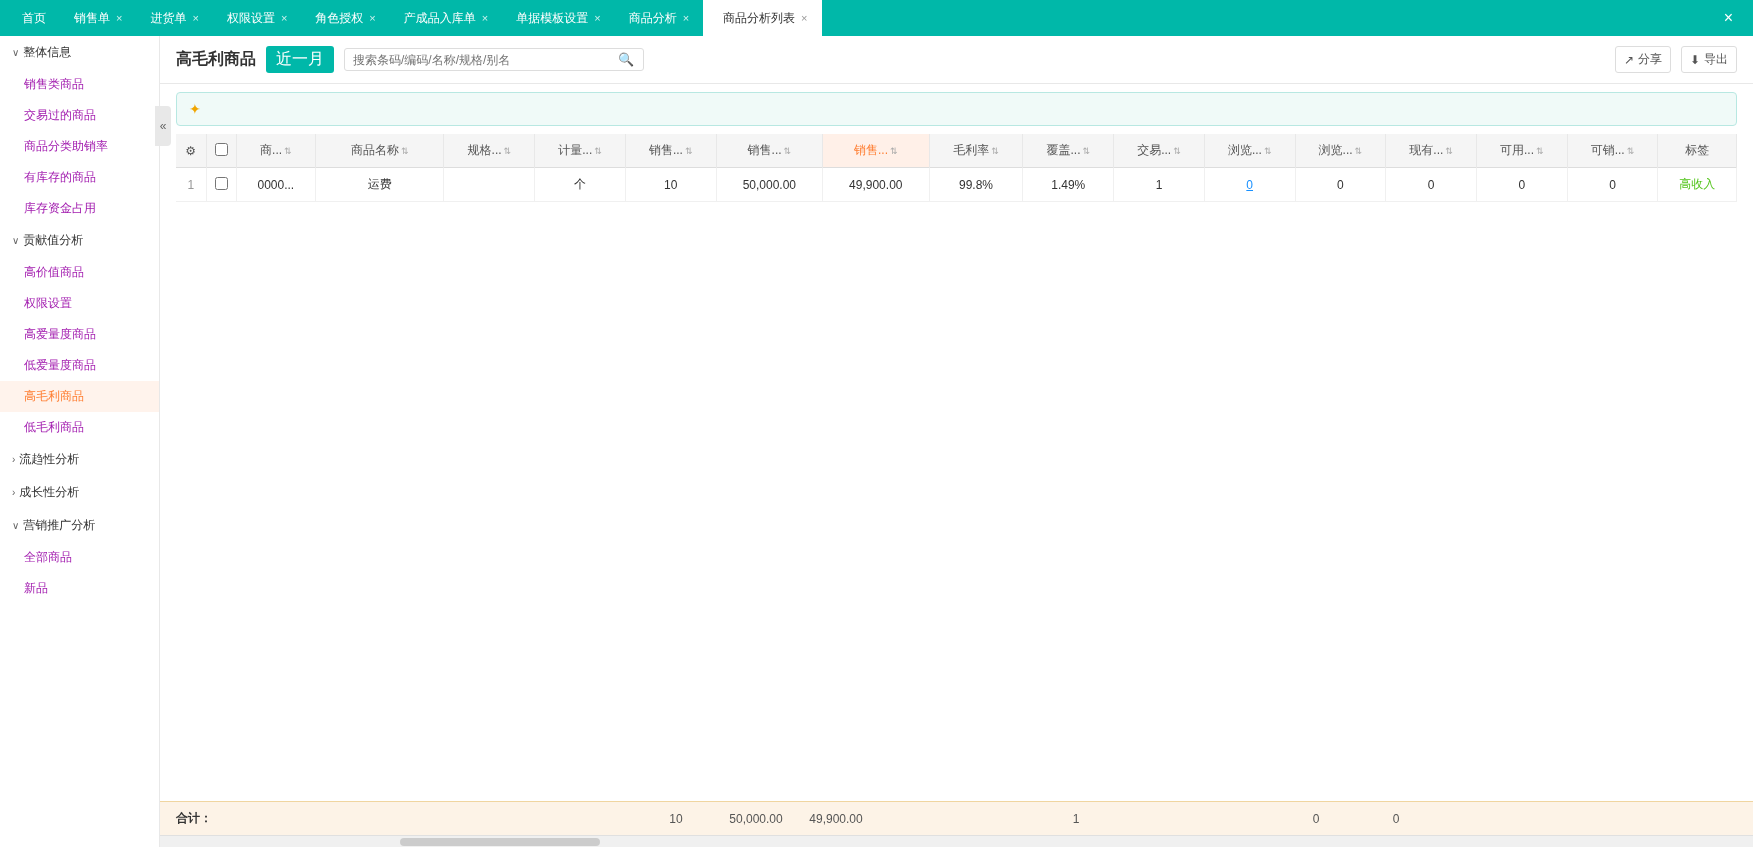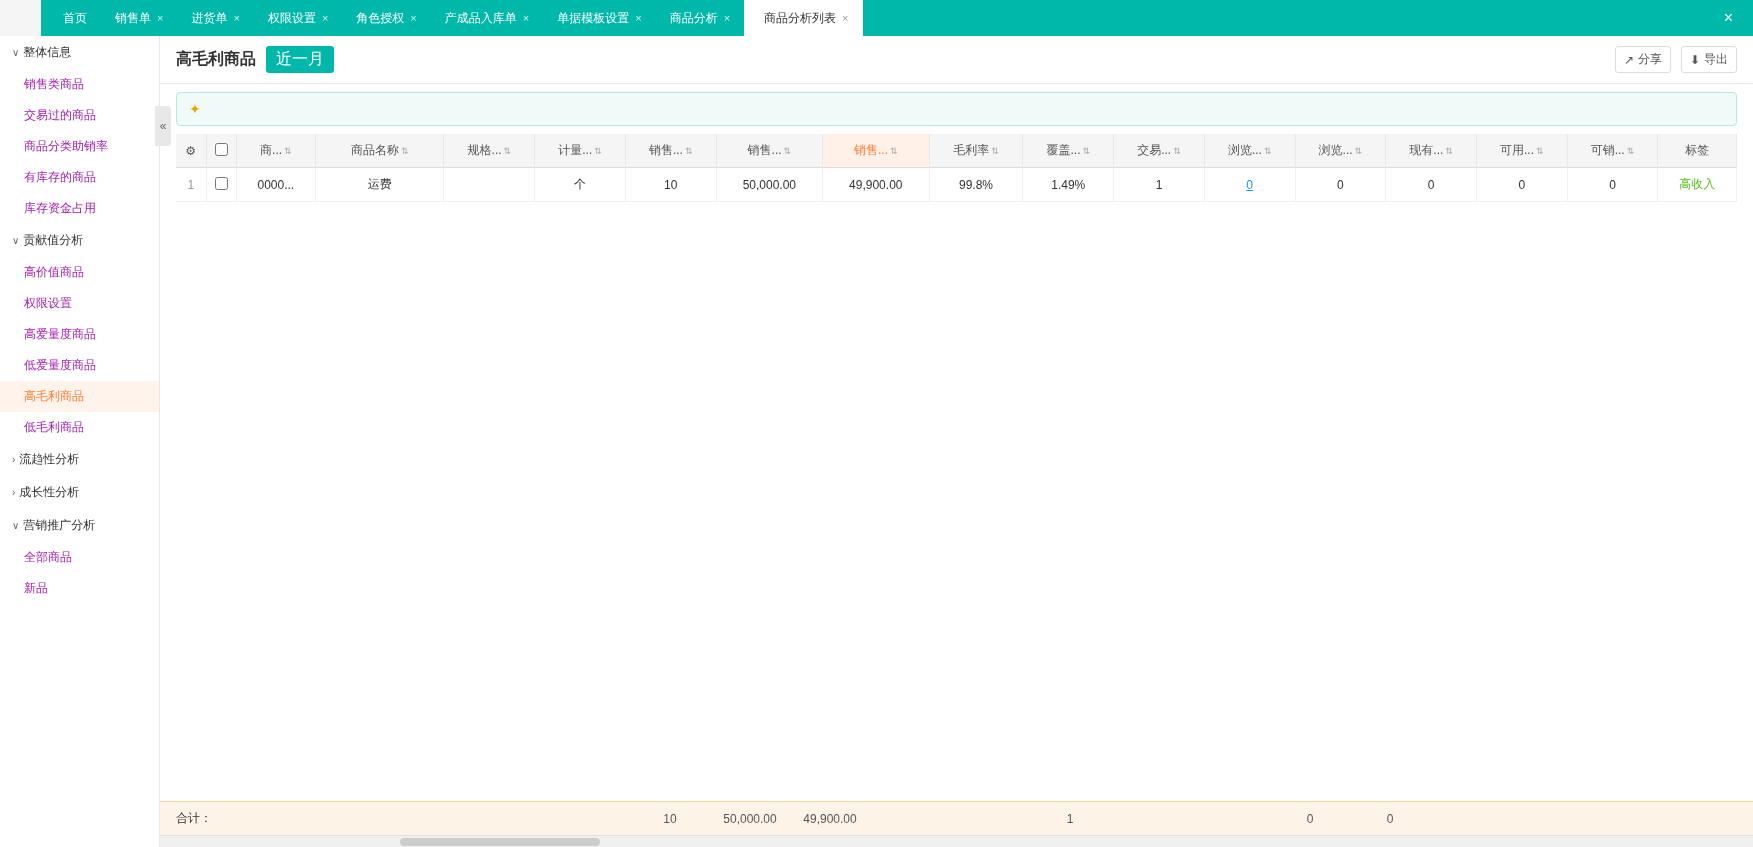--- a/index.html
+++ b/index.html
@@ -6,21 +6,20 @@
     body { background: #f5f5f5; overflow: hidden; width: 1753px; height: 847px; display: flex; flex-direction: column; }
 
     
     .top-nav {
       background: #00b8a9;
       display: flex;
       align-items: center;
       height: 36px;
       padding: 0 8px;
       flex-shrink: 0;
-      margin-left: 41px;
     }
     .top-nav .nav-item {
       color: #fff;
       padding: 0 14px;
       height: 36px;
       display: flex;
       align-items: center;
       cursor: pointer;
       white-space: nowrap;
       font-size: 13px;
@@ -220,21 +219,21 @@
     .table-footer {
       background: #fdf3e7;
       border-top: 1px solid #f0d5a0;
       padding: 8px 16px;
       display: flex;
       align-items: center;
       font-size: 12px;
       color: #555;
       flex-shrink: 0;
     }
-    .footer-label { margin-right: 18px; color: #333; font-weight: 400; }
+    .footer-label { margin-right: 24px; color: #333; font-weight: 700; }
     .footer-cell {
       padding: 0 6px;
       min-width: 80px;
       text-align: center;
     }
 
     
     .bottom-scrollbar {
       height: 12px;
       background: #f0f0f0;
@@ -368,20 +367,24 @@
 
   <div class="sidebar-collapse">
     <span>«</span>
   </div>
 
   <div class="content-area">
 
     <div class="content-header">
       <span class="content-title">高毛利商品</span>
       <button class="date-filter-btn">近一月</button>
+      <div class="search-box">
+        <input type="text" placeholder="搜索条码/编码/名称/规格/别名" style="">
+        <span class="search-icon">🔍</span>
+      </div>
       <div class="header-actions">
         <button class="action-btn">
           <span>↗</span>
           <span>分享</span>
         </button>
         <button class="action-btn">
           <span>⬇</span>
           <span>导出</span>
         </button>
       </div>

